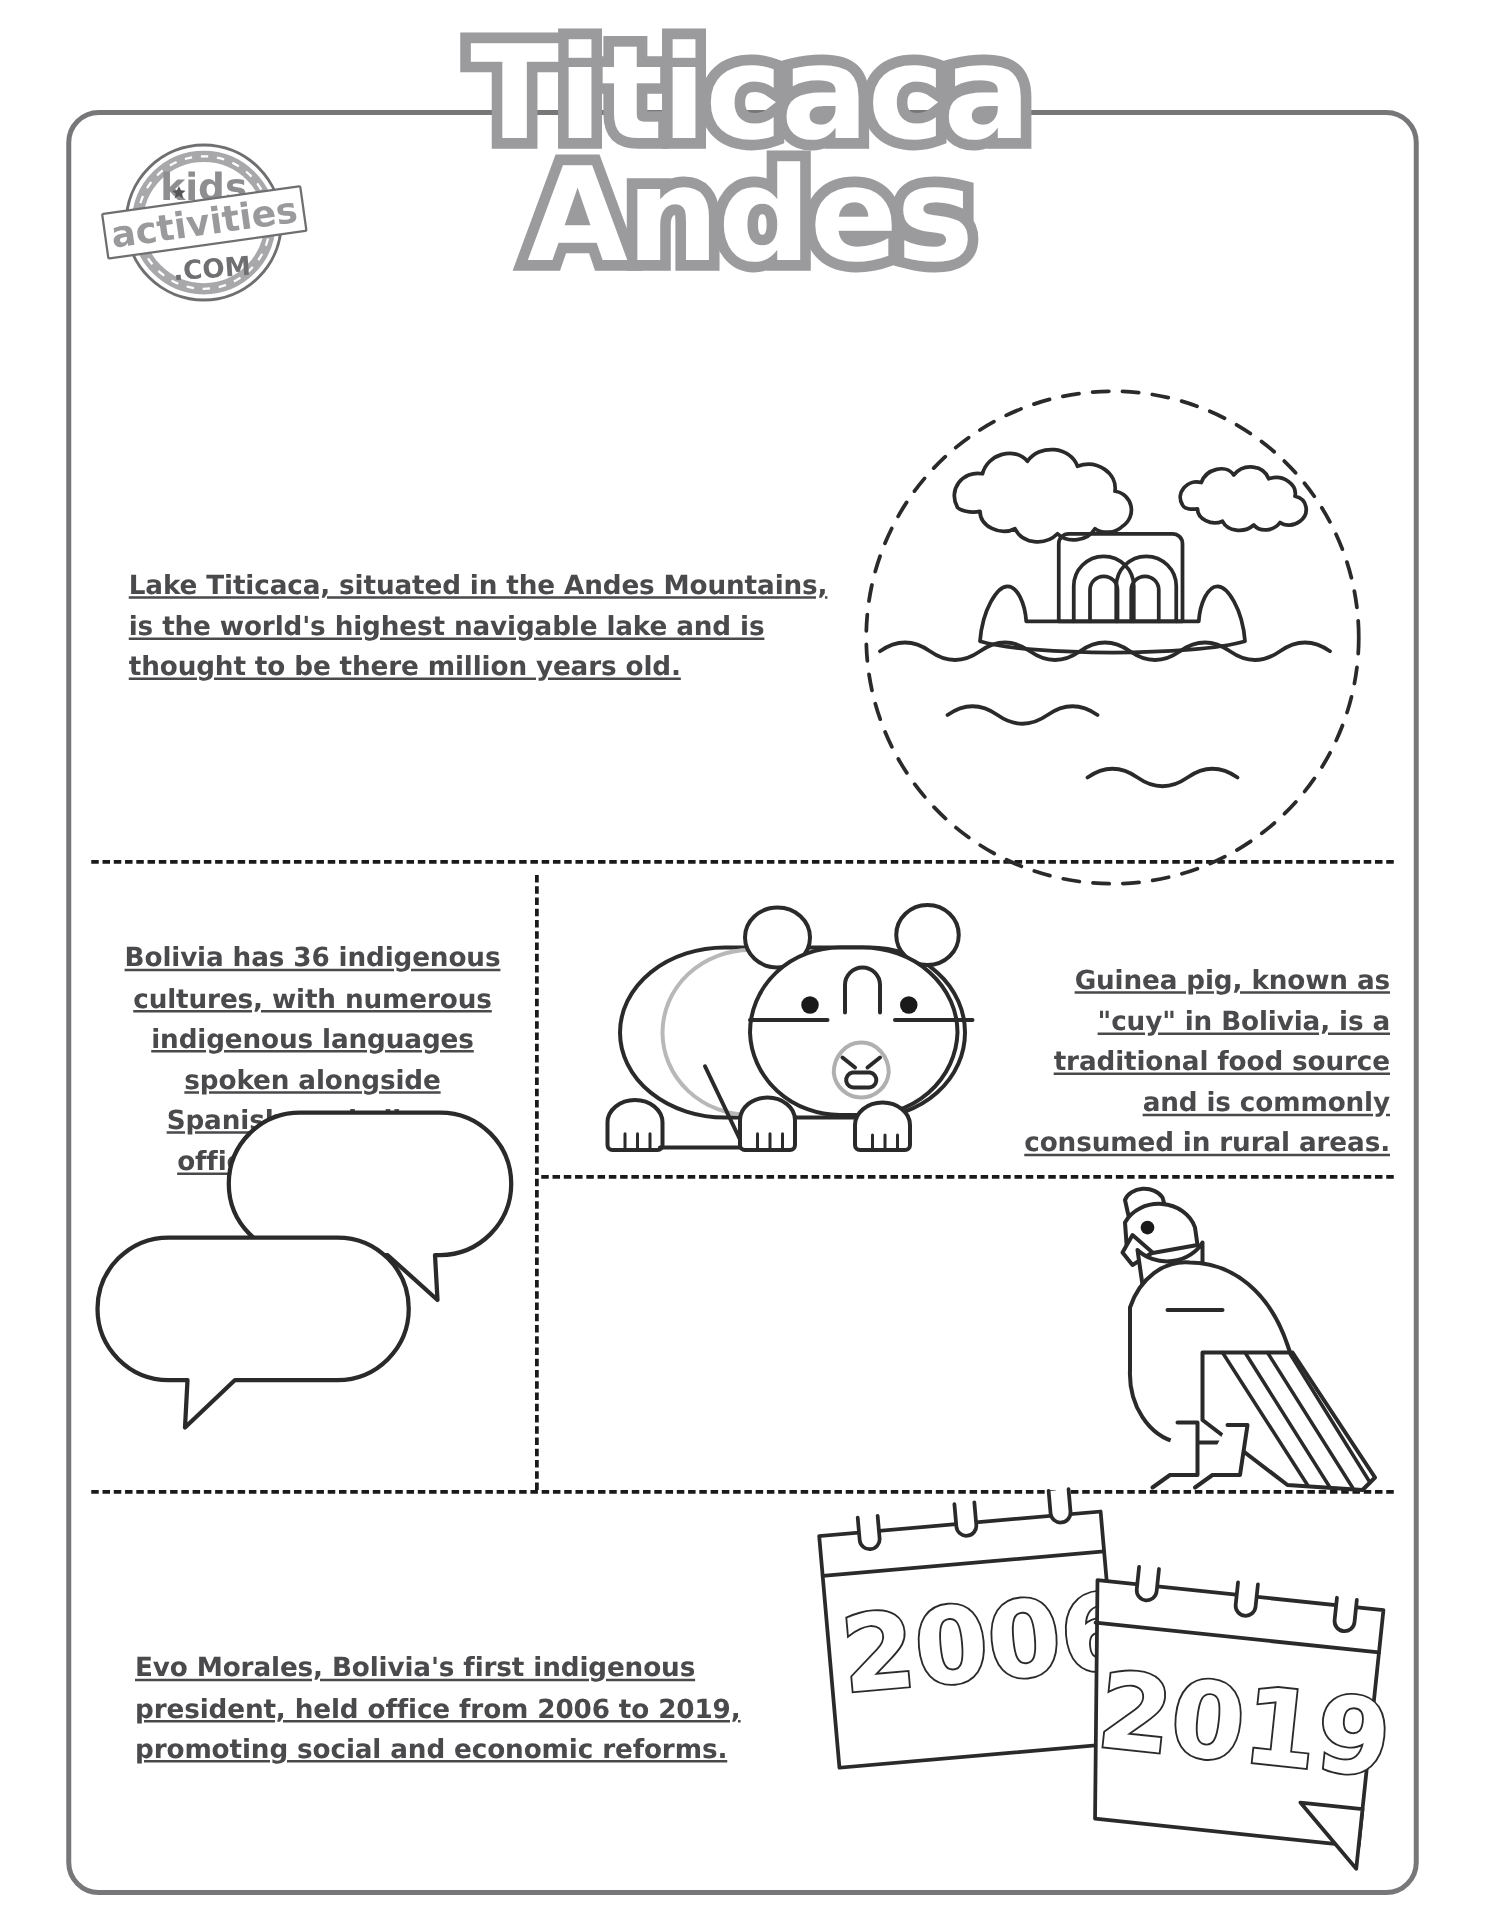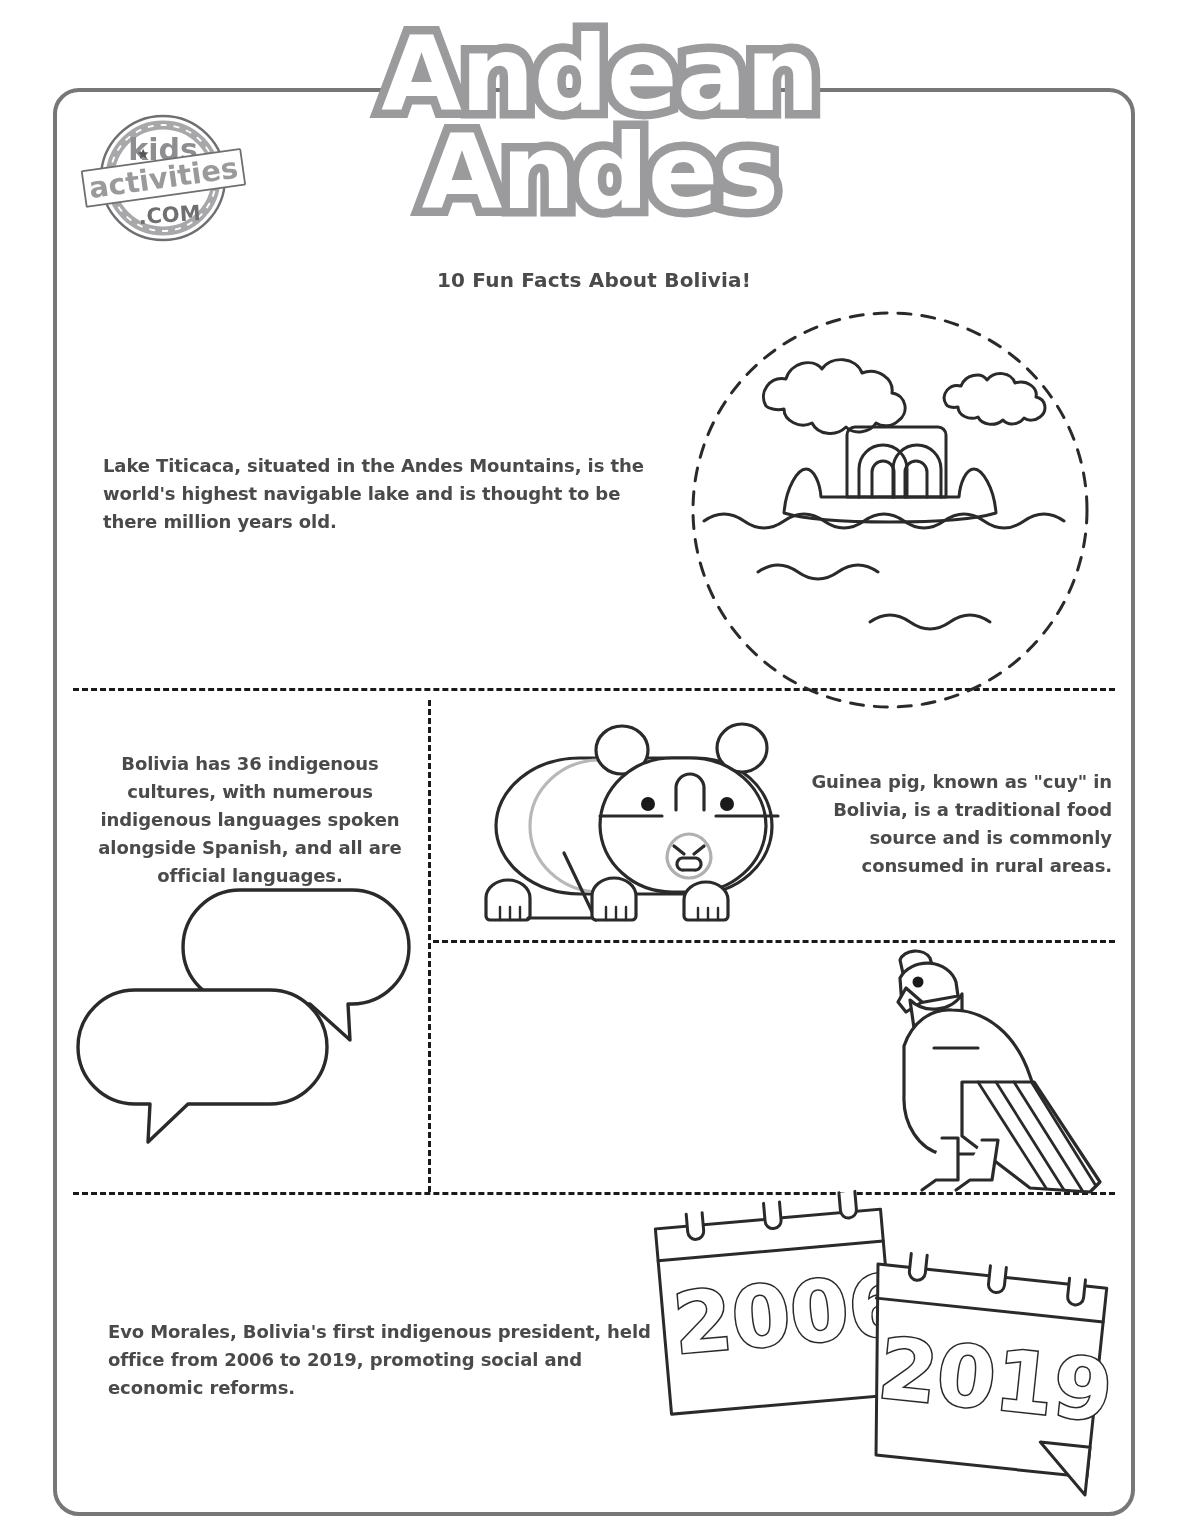--- a/index.html
+++ b/index.html
@@ -72,24 +72,25 @@
     font-weight: 700;
     font-size: 20px;
     color: #4a4a4c;
     letter-spacing: 0.2px;
   }
   
   .fact-text {
     position: absolute;
     font-family: "DejaVu Sans", sans-serif;
     font-weight: 700;
-    font-size: 18px;
+    font-size: 21px;
     line-height: 1.55;
     color: #4a4a4c;
     letter-spacing: -0.1px;
+    text-decoration: underline;
   }
   #fact1-text { left: 103px; top: 452px; width: 570px; text-align: left; }
   #fact2-text { left: 95px; top: 718px; width: 310px; text-align: center; margin-top: 32px; }
   #fact3-text { left: 800px; top: 768px; width: 312px; text-align: right; }
   #fact4-text { left: 468px; top: 1025px; width: 420px; text-align: left; }
   #fact5-text { left: 108px; top: 1318px; width: 560px; text-align: left; }
 
   
   .divider-h {
     position: absolute;
@@ -136,25 +137,24 @@
       </g>
       <g transform="rotate(-8 95 70)">
         <rect x="16" y="48" width="160" height="36" fill="#ffffff" stroke="#6f6f72" stroke-width="1.8" rx="1"></rect>
         <text x="96" y="76" text-anchor="middle" font-family="DejaVu Sans, sans-serif" font-weight="700" font-size="29" fill="#9a9a9d">activities</text>
       </g>
       <text x="102" y="110" text-anchor="middle" font-family="DejaVu Sans, sans-serif" font-weight="700" font-size="21" fill="#6f6f72" transform="rotate(-4 102 110)">.COM</text>
     </svg>
   </div>
 
   <div id="title-block">
-    <span class="title-line">Andean</span>
+    <span class="title-line">Titicaca</span>
     <span class="title-line">Andes</span>
   </div>
 
-  <div id="subtitle">10 Fun Facts About Bolivia!</div>
 
   <div class="divider-h" id="div-top"></div>
   <div class="divider-h" id="div-mid"></div>
   <div class="divider-h" id="div-bottom"></div>
   <div class="divider-v" id="div-vert"></div>
 
   <div class="fact-text" id="fact1-text">Lake Titicaca, situated in the Andes Mountains, is the world's highest navigable lake and is thought to be there million years old.</div>
   <div class="illus" id="illus-lake">
     <svg width="404" height="404" viewBox="0 0 404 404" aria-hidden="true">
       <g fill="none" stroke="#2a2a2a" stroke-width="3" stroke-linecap="round" stroke-linejoin="round">

